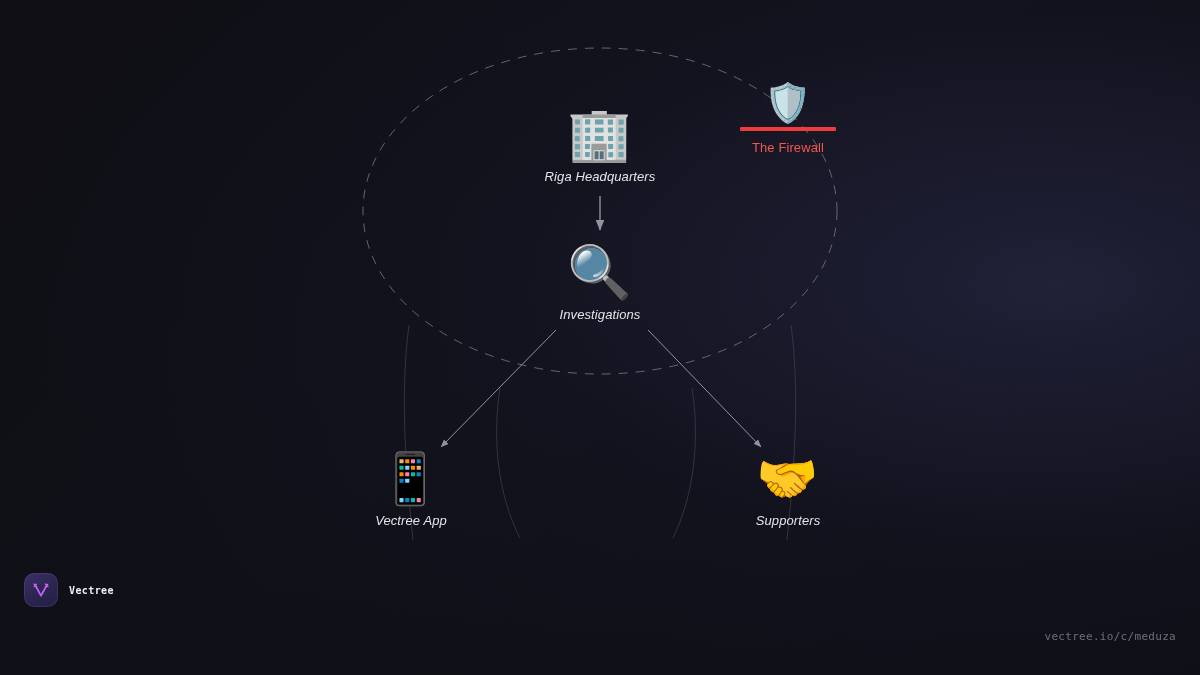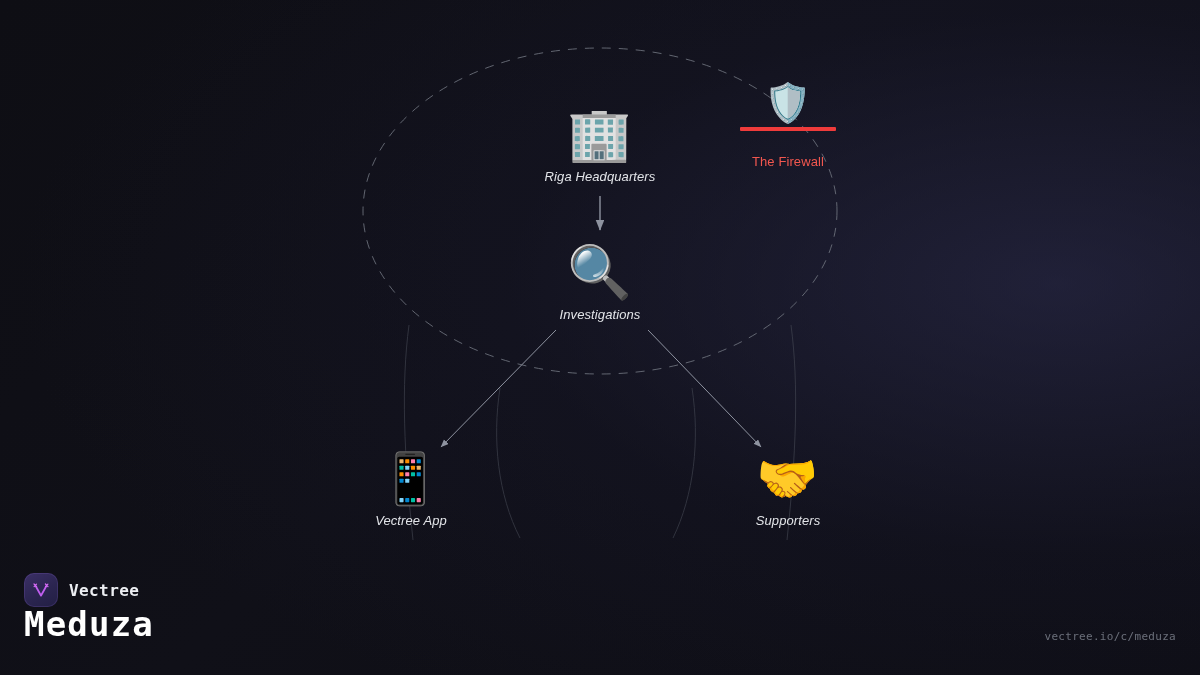--- a/index.html
+++ b/index.html
@@ -91,21 +91,21 @@
   #firewall .fw-bar {
     display: block;
     width: 96px;
     height: 4px;
     margin: 5px auto 0 auto;
     border-radius: 1px;
     background: #ef3b3b;
   }
   #firewall .fw-label {
     display: block;
-    margin-top: 23px;
+    margin-top: 9px;
     font-size: 13px;
     color: #f2574f;
     letter-spacing: 0.1px;
     white-space: nowrap;
     text-align: center;
   }
 
   
   #footer {
     position: absolute;
@@ -127,21 +127,21 @@
     height: 34px;
     border-radius: 10px;
     background: linear-gradient(150deg, #3b2f66 0%, #2b2550 55%, #221f44 100%);
     display: flex;
     align-items: center;
     justify-content: center;
     box-shadow: 0 0 0 1px rgba(150,110,220,0.18) inset;
   }
   #brand-name {
     font-family: "DejaVu Sans Mono", monospace;
-    font-size: 16px;
+    font-size: 10px;
     font-weight: bold;
     color: #eceef2;
     letter-spacing: 0.4px;
   }
   #page-title {
     position: absolute;
     left: 24px;
     top: 52px;
     font-family: "DejaVu Sans Mono", monospace;
     font-size: 34px;
@@ -220,18 +220,17 @@
       <span id="brand-logo">
         <svg width="20" height="20" viewBox="0 0 20 20" xmlns="http://www.w3.org/2000/svg" aria-hidden="true">
           <path d="M4.3 5.4 L10 15.6 L15.7 5.4" fill="none" stroke="#c05ef0" stroke-width="1.9" stroke-linecap="round" stroke-linejoin="round"></path>
           <path d="M3.0 4.0 L5.6 6.6 M3.1 6.6 L5.5 4.1" stroke="#d86ef5" stroke-width="1.2" stroke-linecap="round"></path>
           <path d="M14.4 4.0 L17.0 6.6 M14.5 6.6 L16.9 4.1" stroke="#d86ef5" stroke-width="1.2" stroke-linecap="round"></path>
         </svg>
       </span>
       <span id="brand-name">Vectree</span>
     </div>
 
-    <div id="page-title">Meduza</div>
 
     <div id="footer-url">vectree.io/c/meduza</div>
   </div>
 
 </div>
 
 </body></html>

